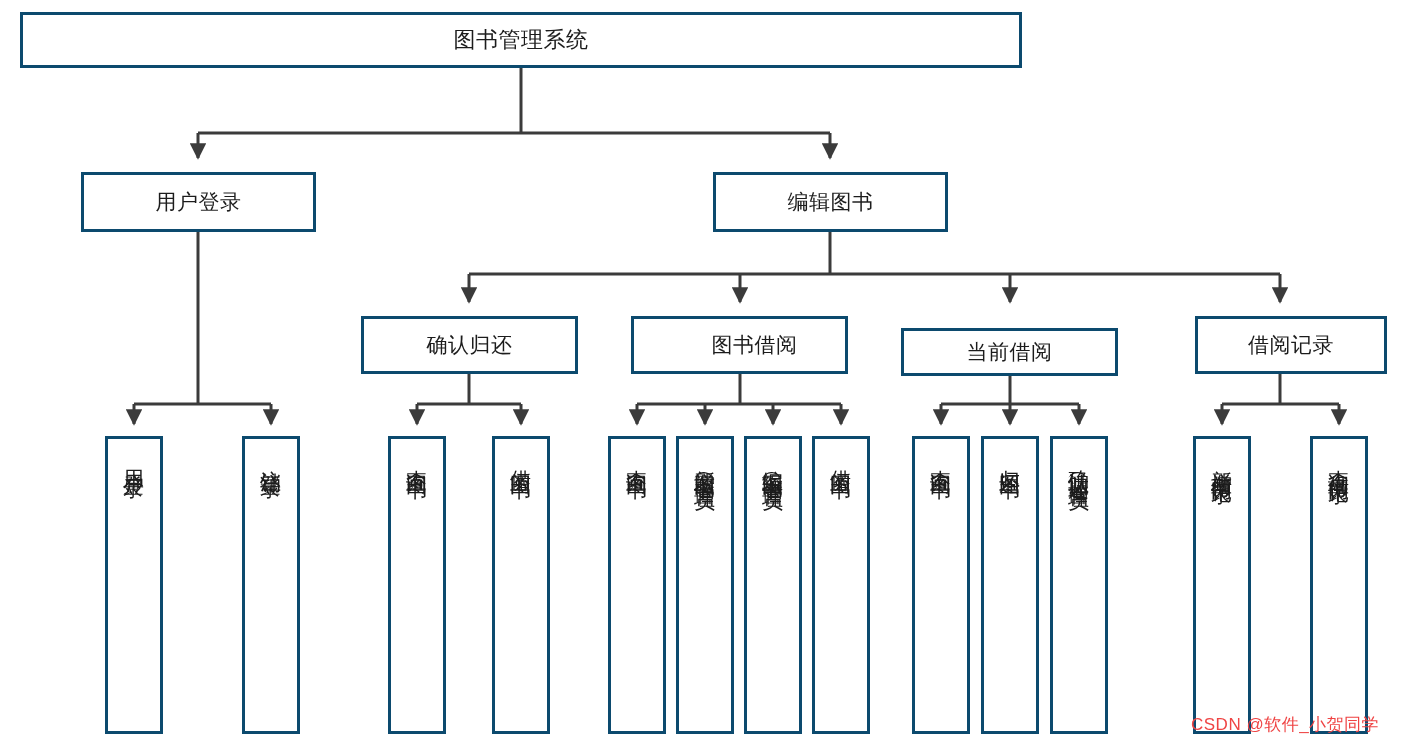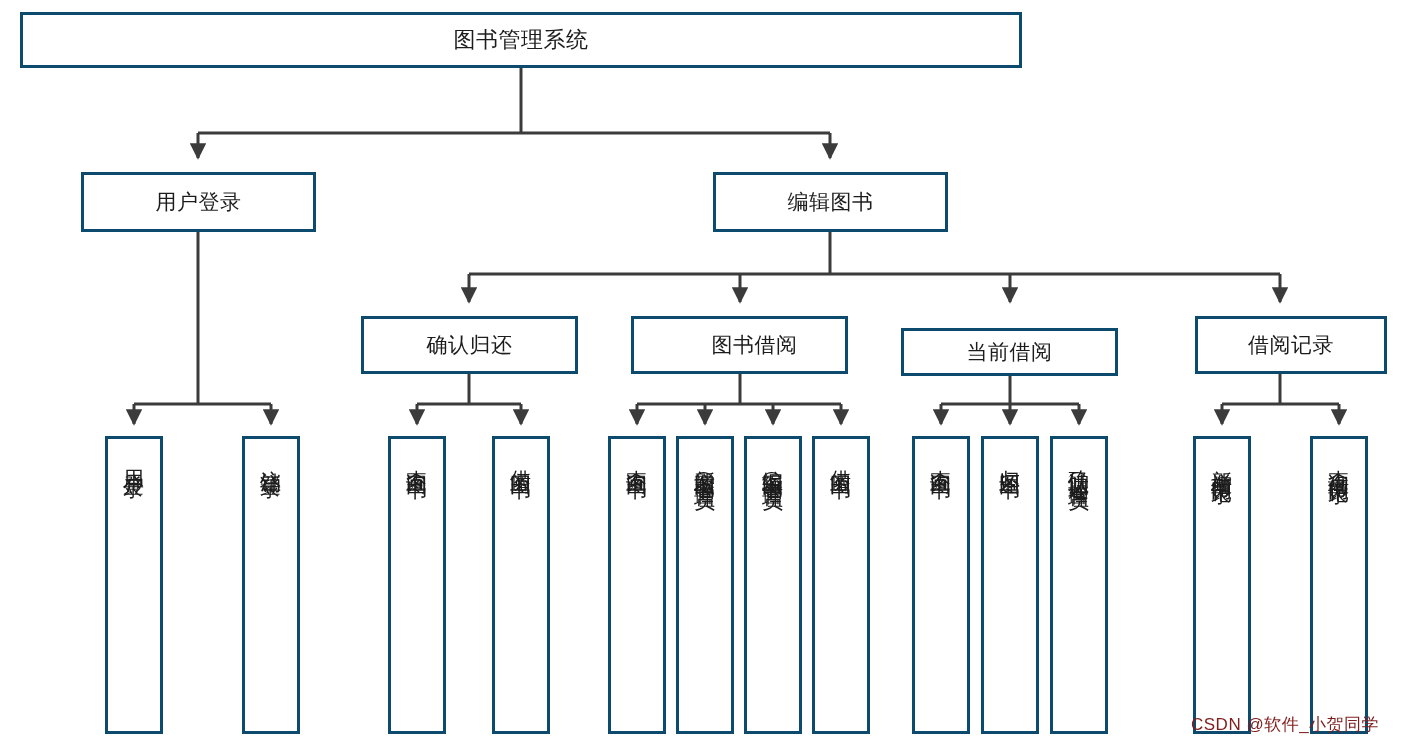--- a/index.html
+++ b/index.html
@@ -61,21 +61,21 @@
     writing-mode: vertical-rl;
     text-orientation: upright;
     font-size: 21px;
     letter-spacing: 3px;
     line-height: 1;
     white-space: nowrap;
   }
   .watermark {
     position: absolute;
     font-size: 17px;
-    color: #7f1d1d;
+    color: #ef4444;
     white-space: nowrap;
     z-index: 5;
     letter-spacing: 0.5px;
   }
 </style>
 </head>
 <body>
 
 <div id="canvas">
 

